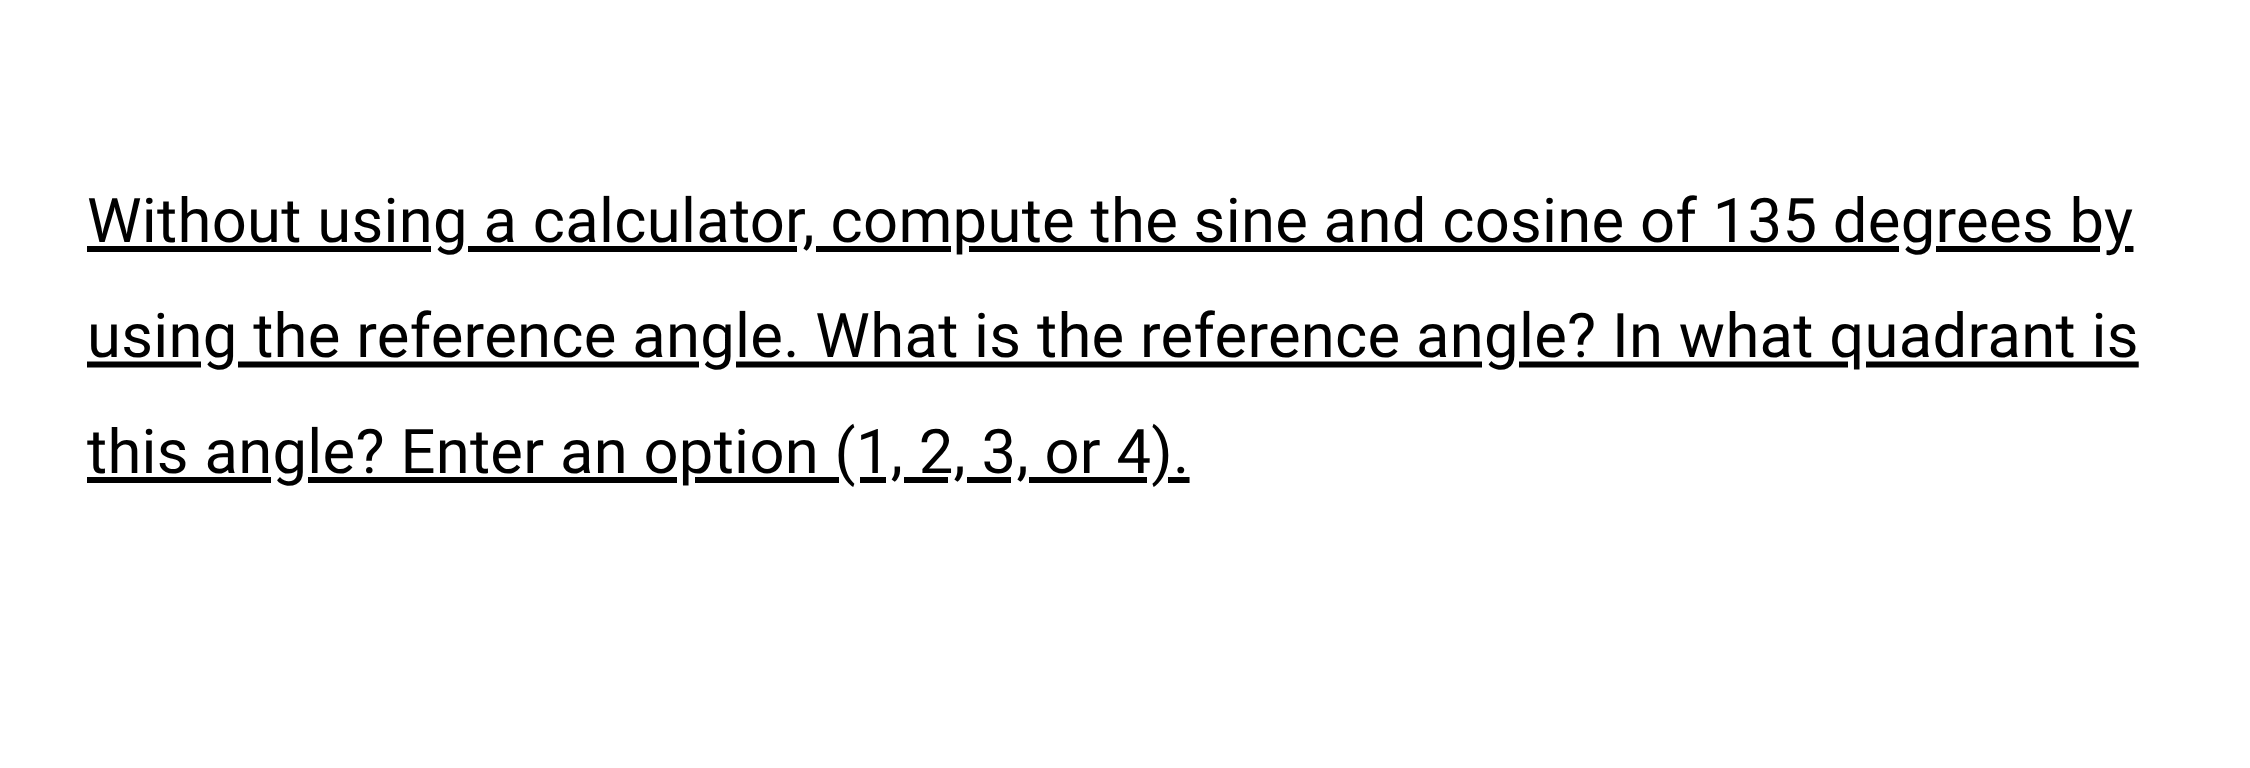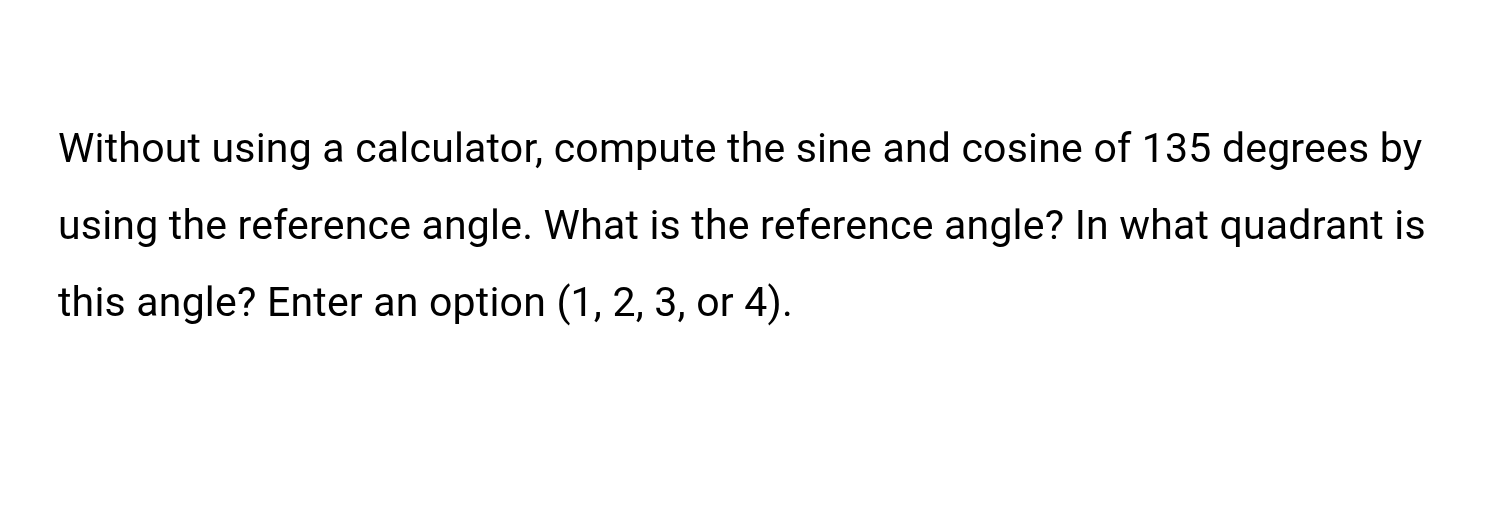--- a/index.html
+++ b/index.html
@@ -13,18 +13,19 @@
       background: #ffffff;
       font-family: -apple-system, BlinkMacSystemFont, "Segoe UI", Roboto, Helvetica, Arial, sans-serif;
       padding: 110px 58px 58px 58px;
     }
     .question-text {
       font-size: 41px;
       line-height: 1.88;
       color: #000000;
       font-weight: 400;
       letter-spacing: 0.2px;
+      text-decoration: underline;
     }
   </style>
 </head>
 <body>
 
 <div class="question-text">Without using a calculator, compute the sine and cosine of 135 degrees by using the reference angle. What is the reference angle? In what quadrant is this angle? Enter an option (1, 2, 3, or 4).</div>
 
 </body></html>

